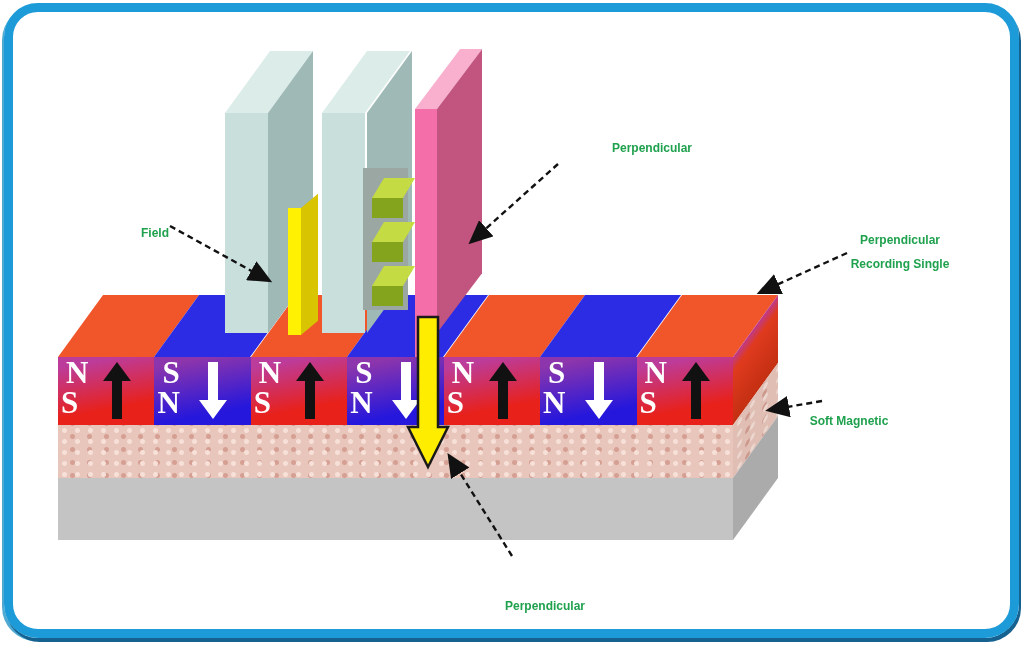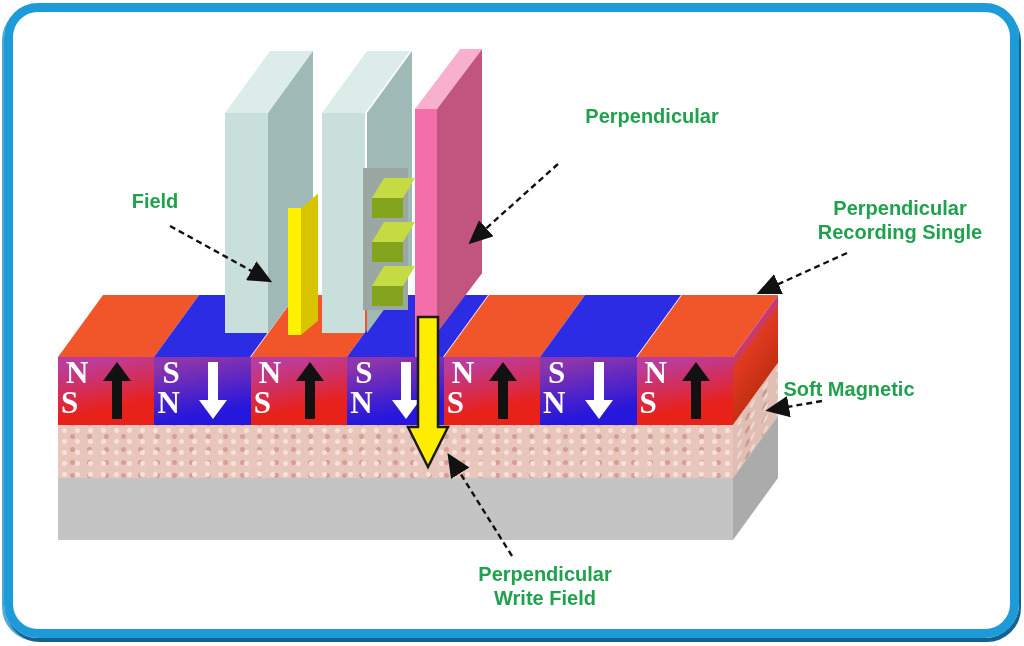--- a/index.html
+++ b/index.html
@@ -58,22 +58,22 @@
   .coil-top{left:372px;width:31px;height:20px;background:var(--coil_top);
             transform:skewX(-31deg);transform-origin:0 100%;}
   .coil-front{left:372px;width:31px;height:20px;background:var(--coil_front);}
   .writer-front{left:415px;top:109px;width:22px;height:224px;background:var(--writer_front);}
   .writer-top{left:415px;top:49px;width:22px;height:60px;background:var(--writer_top);
               transform:skewX(-37deg);transform-origin:0 100%;}
   .writer-side{left:437px;top:109px;width:45px;height:224px;background:var(--writer_side);
                transform:skewY(-53deg);transform-origin:0 0;}
   .writer-tip{left:415px;top:333px;width:20px;height:24px;background:var(--writer_front);}
   
-  .label{position:absolute;color:var(--label_color);font-weight:bold;font-size:20px;
-         line-height:24px;text-align:center;transform:translateX(-50%);white-space:nowrap;z-index:30;}
+  .label{position:absolute;color:var(--label_color);font-weight:bold;font-size:12px;
+         line-height:24px;text-align:center;transform:translateX(-50%);white-space:nowrap;z-index:30;margin-top:32px;}
   .watermark{position:absolute;right:36px;top:601px;color:var(--url_color);
              font-weight:bold;font-size:22px;z-index:30;white-space:nowrap;}
   .overlay-svg{position:absolute;left:0;top:0;z-index:25;pointer-events:none;}
   .wf-arrow{position:absolute;left:400px;top:313px;z-index:20;}
   .wf-arrow polygon{fill:var(--write_arrow_fill);stroke:#1a1a1a;stroke-width:2.5;}
   .ann{stroke:#111;stroke-width:2.4;stroke-dasharray:6 4;fill:none;}
 </style>
 </head>
 <body>
 
@@ -203,18 +203,17 @@
   </div>
   <div class="label" style="left:900px;top:196px">
     <div>Perpendicular</div>
     <div>Recording Single</div>
   </div>
   <div class="label" style="left:849px;top:377px">
     <div>Soft Magnetic</div>
   </div>
   <div class="label" style="left:545px;top:562px">
     <div>Perpendicular</div>
-    <div>Write Field</div>
   </div>
 
 
   <div class="frame"></div>
 </div>
 
 </body></html>

